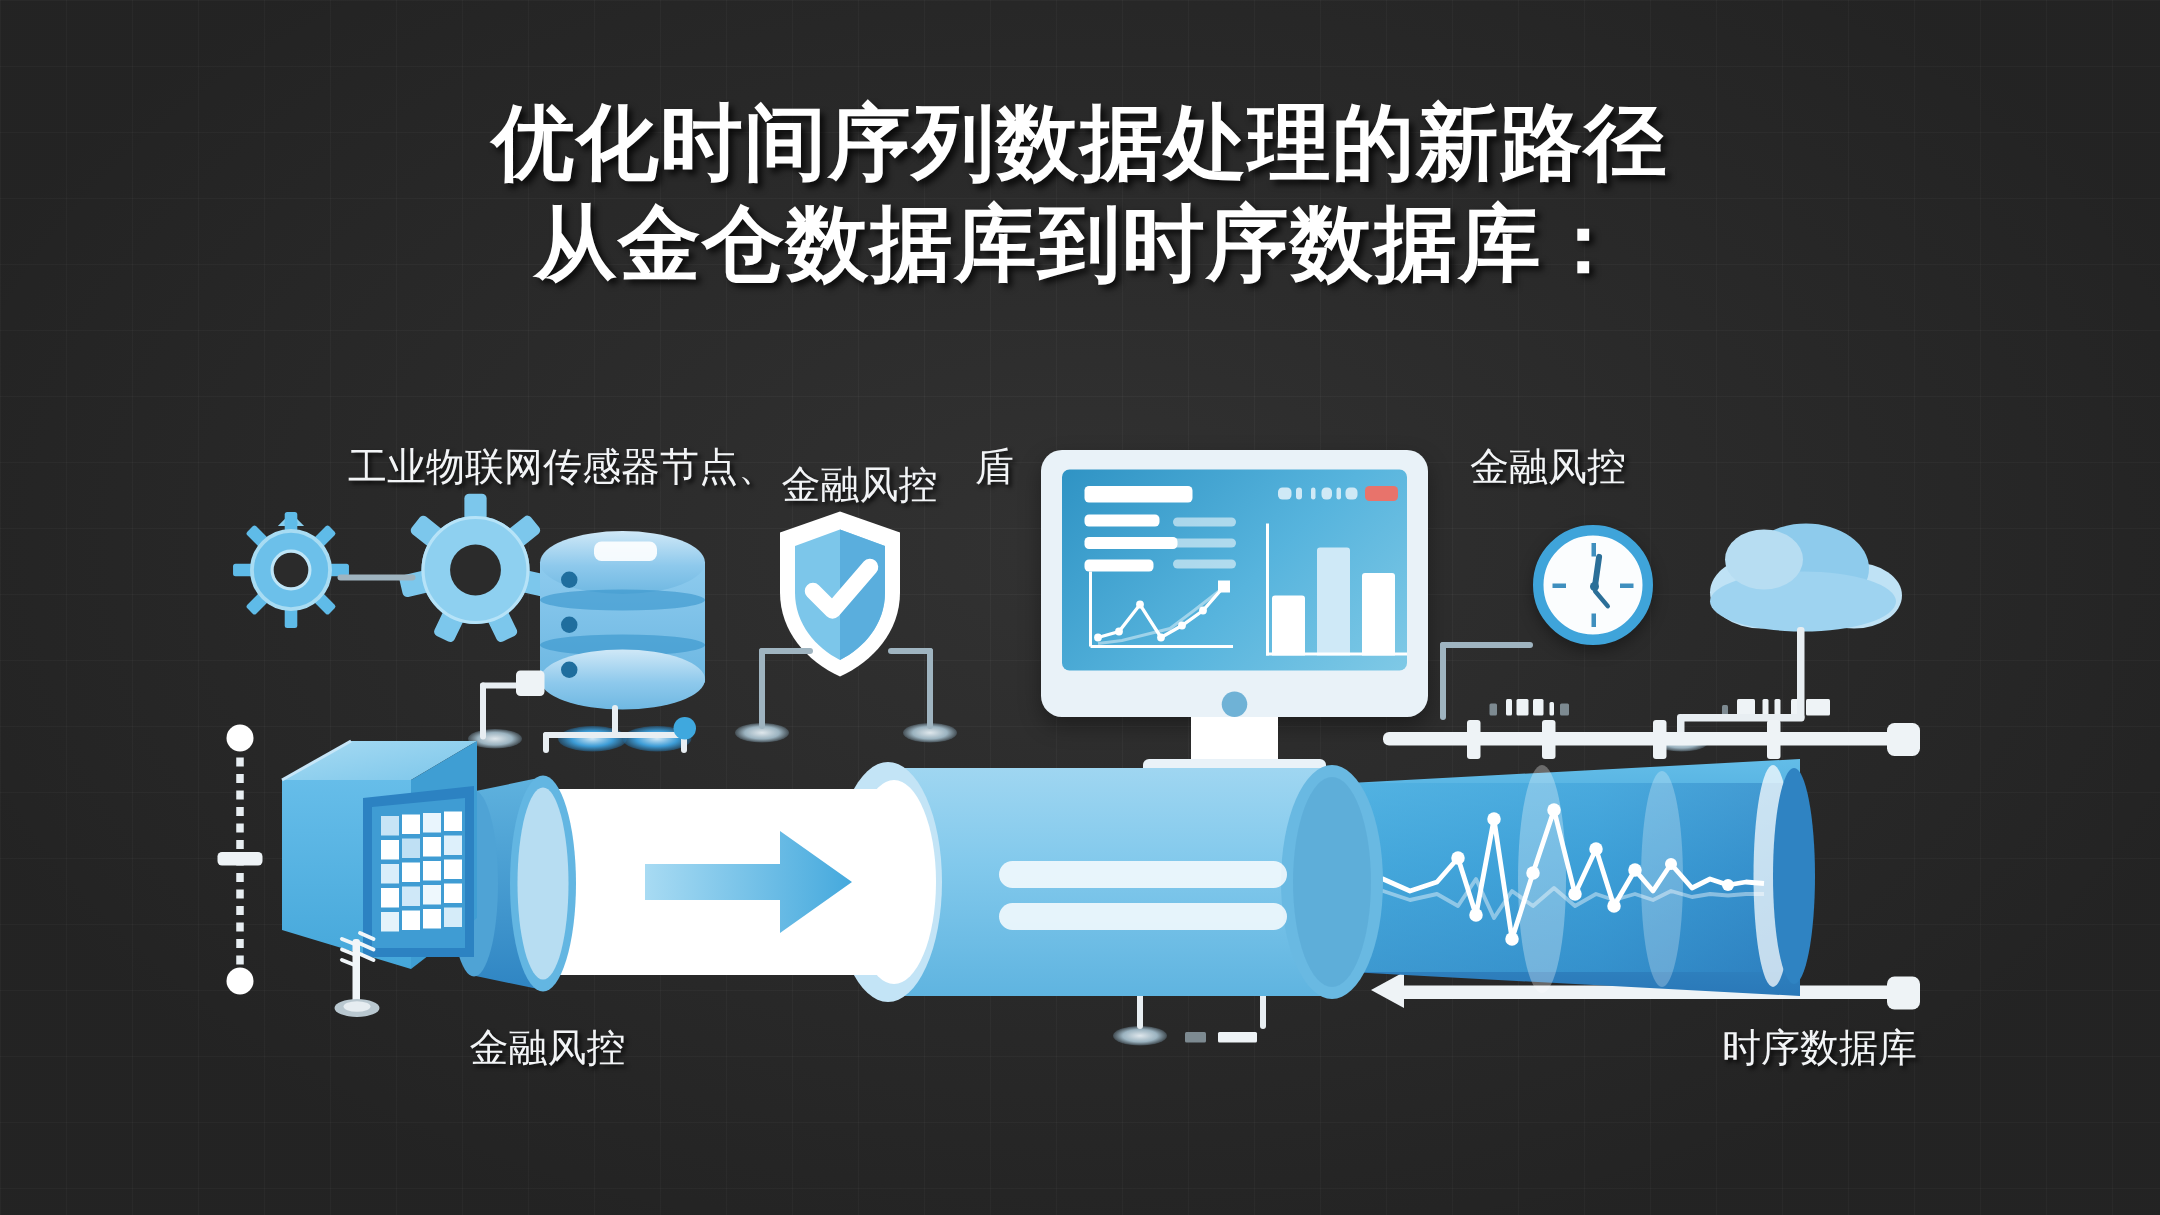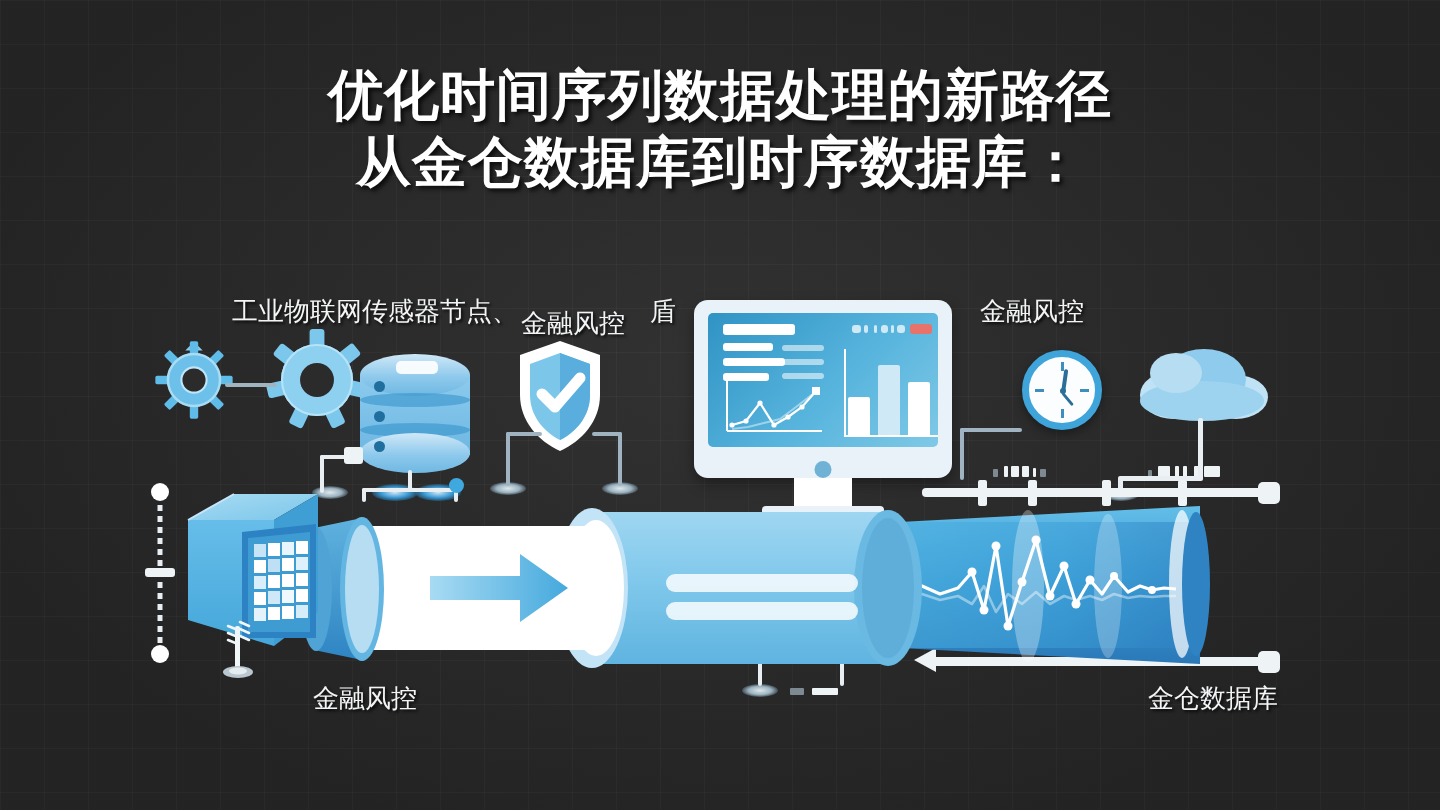--- a/index.html
+++ b/index.html
@@ -150,21 +150,21 @@
 <div id="title">
   <span class="ln">优化时间序列数据处理的新路径</span>
   <span class="ln">从金仓数据库到时序数据库：</span>
 </div>
 
 <div class="lbl" style="left:232px; top:294px;">工业物联网传感器节点、</div>
 <div class="lbl" style="left:521px; top:282px;margin-top:24px;">金融风控</div>
 <div class="lbl" style="left:650px; top:294px;">盾</div>
 <div class="lbl" style="left:980px; top:294px;">金融风控</div>
 <div class="lbl" style="left:313px; top:681px;">金融风控</div>
-<div class="lbl" style="left:1148px; top:681px;">金仓数据库</div>
+<div class="lbl" style="left:1148px; top:681px;">时序数据库</div>
 
 <div id="stage">
 
   <div class="node" style="left:142px; top:482px;">
     <svg width="36" height="182" viewBox="0 0 36 182">
       <line x1="18" y1="12" x2="18" y2="170" stroke="#e8eef2" stroke-width="5" stroke-dasharray="6 5"></line>
       <circle cx="18" cy="10" r="9" fill="#ffffff"></circle>
       <circle cx="18" cy="172" r="9" fill="#ffffff"></circle>
       <rect x="3" y="86" width="30" height="9" rx="3" fill="#eef3f6"></rect>
     </svg>

